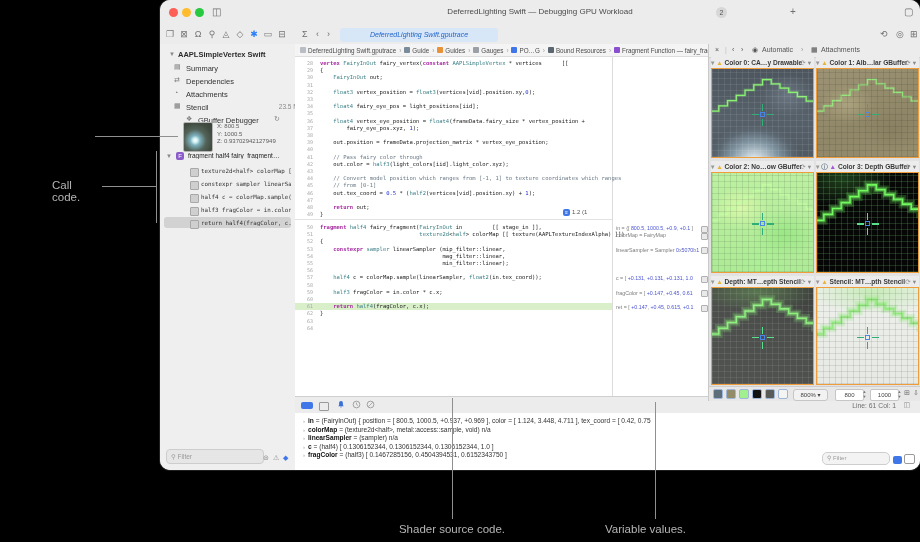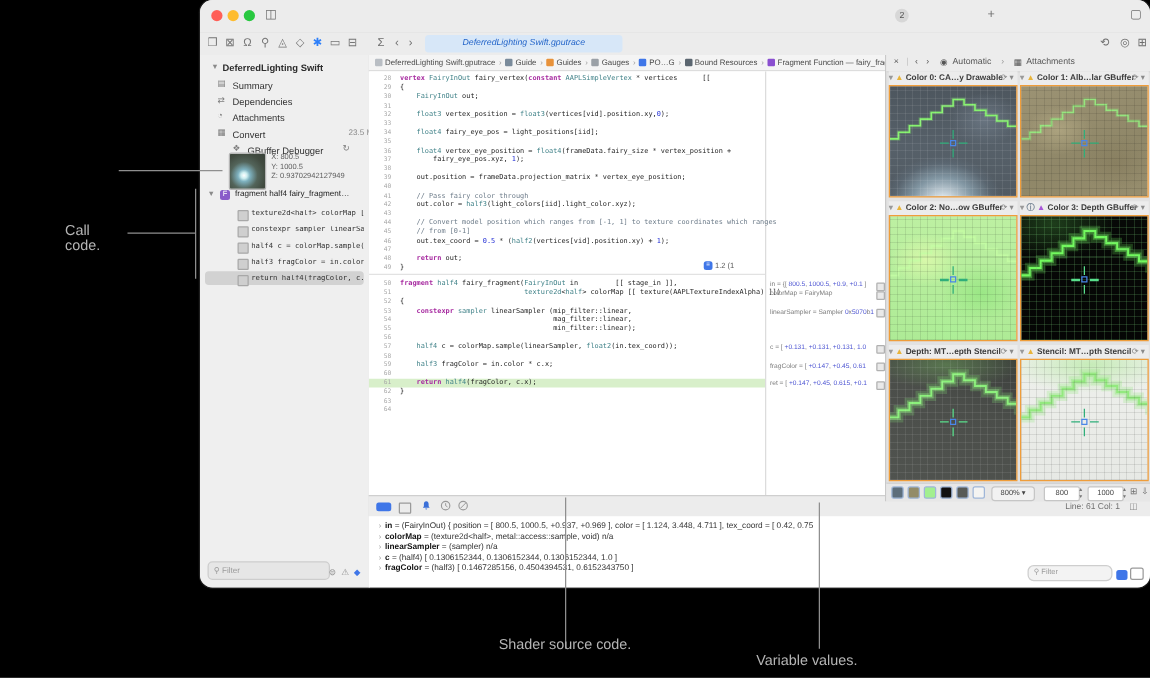--- a/index.html
+++ b/index.html
@@ -153,32 +153,33 @@
 
 <div class="stage">
 
   <div class="annline" style="left:95px;top:136px;width:83px;height:1px;"></div>
 
   <div class="ann" style="left:52px;top:179px;width:50px;">Call code.</div>
   <div class="annline" style="left:102px;top:186px;width:54px;height:1px;"></div>
   <div class="annline" style="left:156px;top:151px;width:1px;height:72px;"></div>
 
   <div class="annline" style="left:452px;top:398px;width:1px;height:121px;"></div>
-  <div class="ann" style="left:392px;top:510px;width:120px;text-align:center;">Shader source code.</div>
+  <div class="ann" style="left:392px;top:523px;width:120px;text-align:center;">Shader source code.</div>
 
   <div class="annline" style="left:655px;top:402px;width:1px;height:117px;"></div>
   <div class="ann" style="left:605px;top:523px;width:100px;text-align:left;">Variable values.</div>
 
   <div class="window">
 
     <div class="titlebar">
       <div class="light" style="left:9px;background:#ff5f57;"></div>
       <div class="light" style="left:22px;background:#febc2e;"></div>
       <div class="light" style="left:35px;background:#28c840;"></div>
       <span class="tbicon" style="left:52px;">◫</span>
+      <div class="title">DeferredLighting Swift — Debugging GPU Workload</div>
       <div class="title-badge">2</div>
       <span class="tbicon" style="left:630px;">+</span>
       <span class="tbicon" style="left:744px;">▢</span>
     </div>
 
     <div class="toolbar-row">
       <div id="navicons">
           <span class="nvic" style="left: 4px;">❐</span>
           <span class="nvic" style="left: 18px;">⊠</span>
           <span class="nvic" style="left: 32px;">Ω</span>
@@ -195,37 +196,37 @@
       <div class="tab">
         <span>DeferredLighting Swift.gputrace</span>
       </div>
       <span class="ed-nav" style="left:720px;">⟲</span>
       <span class="ed-nav" style="left:736px;">◎</span>
       <span class="ed-nav" style="left:750px;">⊞</span>
     </div>
 
     <div class="sidebar">
       <span class="disc" style="left:9px;top:7px;">▼</span>
-      <div class="proj">DeferredLighting Swift</div>
+      <div class="proj">AAPLSimpleVertex Swift</div>
       <div id="sbitems">
           <div class="sbrow" style="top: 19px;">
             <span class="ic" style="left: 14px;">▤</span>
             <span class="lb" style="left: 26px;">Summary</span>
           </div>
           <div class="sbrow" style="top: 32px;">
             <span class="ic" style="left: 14px;">⇄</span>
             <span class="lb" style="left: 26px;">Dependencies</span>
           </div>
           <div class="sbrow" style="top: 45px;">
             <span class="ic" style="left: 14px;">◔</span>
             <span class="lb" style="left: 26px;">Attachments</span>
           </div>
           <div class="sbrow" style="top: 58px;">
             <span class="ic" style="left: 14px;">▦</span>
-            <span class="lb" style="left: 26px;">Convert</span>
+            <span class="lb" style="left: 26px;">Stencil</span>
             <span class="val">23.5 MB</span>
           </div>
           <div class="sbrow" style="top: 71px;">
             <span class="ic" style="left: 26px;">❖</span>
             <span class="lb" style="left: 38px;">GBuffer Debugger</span>
             <span class="ic" style="left: 114px;">↻</span>
           </div>
         </div>
       <div class="thumb"></div>
       <div class="pix" style="top:79px;">X: 800.5</div>

